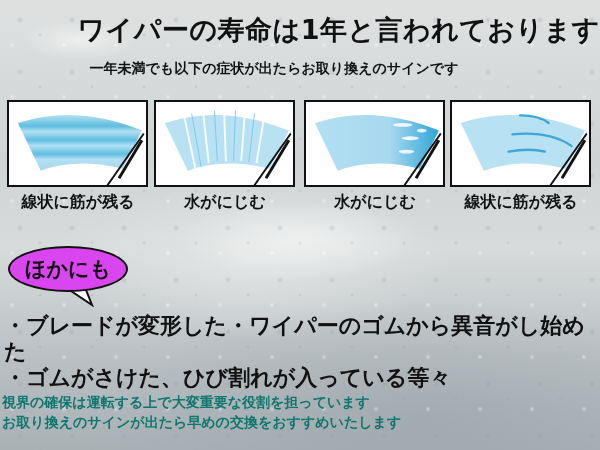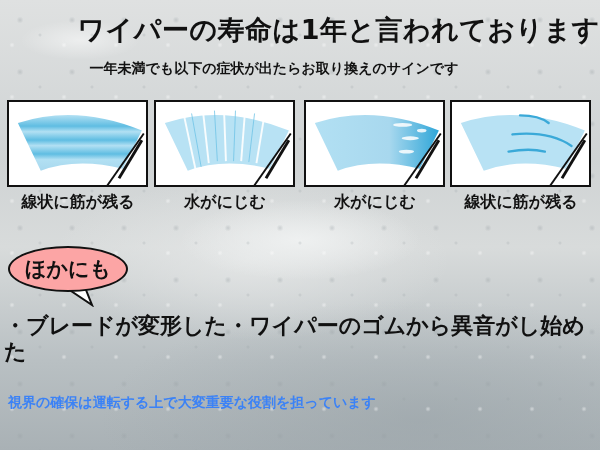--- a/index.html
+++ b/index.html
@@ -33,31 +33,31 @@
     position:absolute; top:100px; width:141px; height:87px;
     background:#fff; border:2px solid #111; box-sizing:border-box; overflow:hidden;
   }
   .panel svg { width:100%; height:100%; display:block; }
   .caption {
     position:absolute; top:192px; width:150px; text-align:center;
     font-size:16px; font-weight:bold; color:#111;
   }
   .bubble {
     position:absolute; left:8px; top:246px; width:120px; height:46px;
-    background:#fca5a5; border:2px solid #111; border-radius:50%;
+    background:#d946ef; border:2px solid #111; border-radius:50%;
     box-sizing:border-box; display:flex; align-items:center; justify-content:center;
     font-size:21px; font-weight:bold; color:#111;
   }
   .bubble-tail { position:absolute; left:60px; top:285px; width:40px; height:22px; }
   .bullets {
     position:absolute; left:4px; top:313px; font-size:22px; font-weight:bold; color:#111;
     line-height:26px;
   }
   .footer {
-    position:absolute; left:8px; top:392px; font-size:14px; font-weight:bold; color:#3b82f6;
+    position:absolute; left:2px; top:392px; font-size:14px; font-weight:bold; color:#0f766e;
     line-height:20px;
   }
 </style>
 </head>
 <body>
 
 <div class="drops"></div>
 
 <div class="title">ワイパーの寿命は1年と言われております</div>
 <div class="subtitle">一年未満でも以下の症状が出たらお取り換えのサインです</div>
@@ -145,17 +145,19 @@
 <svg class="bubble-tail" viewBox="0 0 40 22">
   <path d="M2,0 L32,20 L24,0 Z" fill="#fff" stroke="#111" stroke-width="2"></path>
   <rect x="0" y="0" width="30" height="3" fill="#fff"></rect>
 </svg>
 <div class="bubble">
   <span>ほかにも</span>
 </div>
 
 <div class="bullets">
   <div>・ブレードが変形した・ワイパーのゴムから異音がし始めた</div>
+  <div>・ゴムがさけた、ひび割れが入っている等々</div>
 </div>
 
 <div class="footer">
   <div>視界の確保は運転する上で大変重要な役割を担っています</div>
+  <div>お取り換えのサインが出たら早めの交換をおすすめいたします</div>
 </div>
 
 </body></html>

